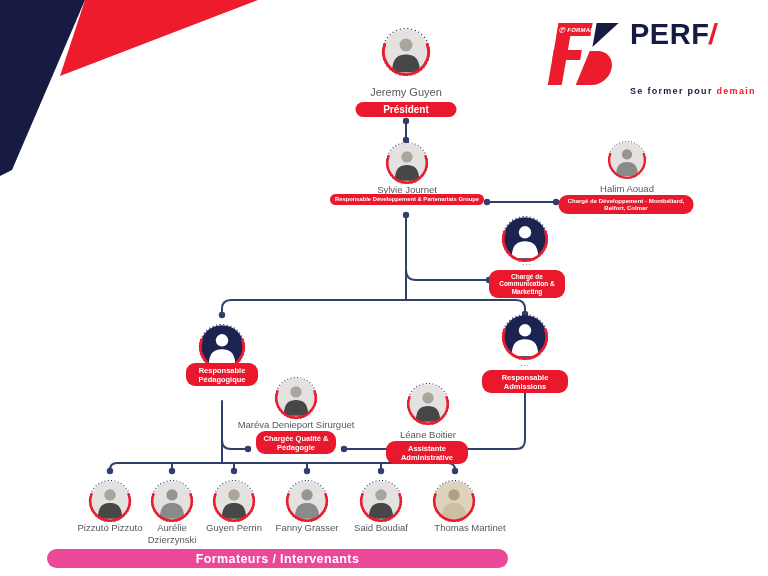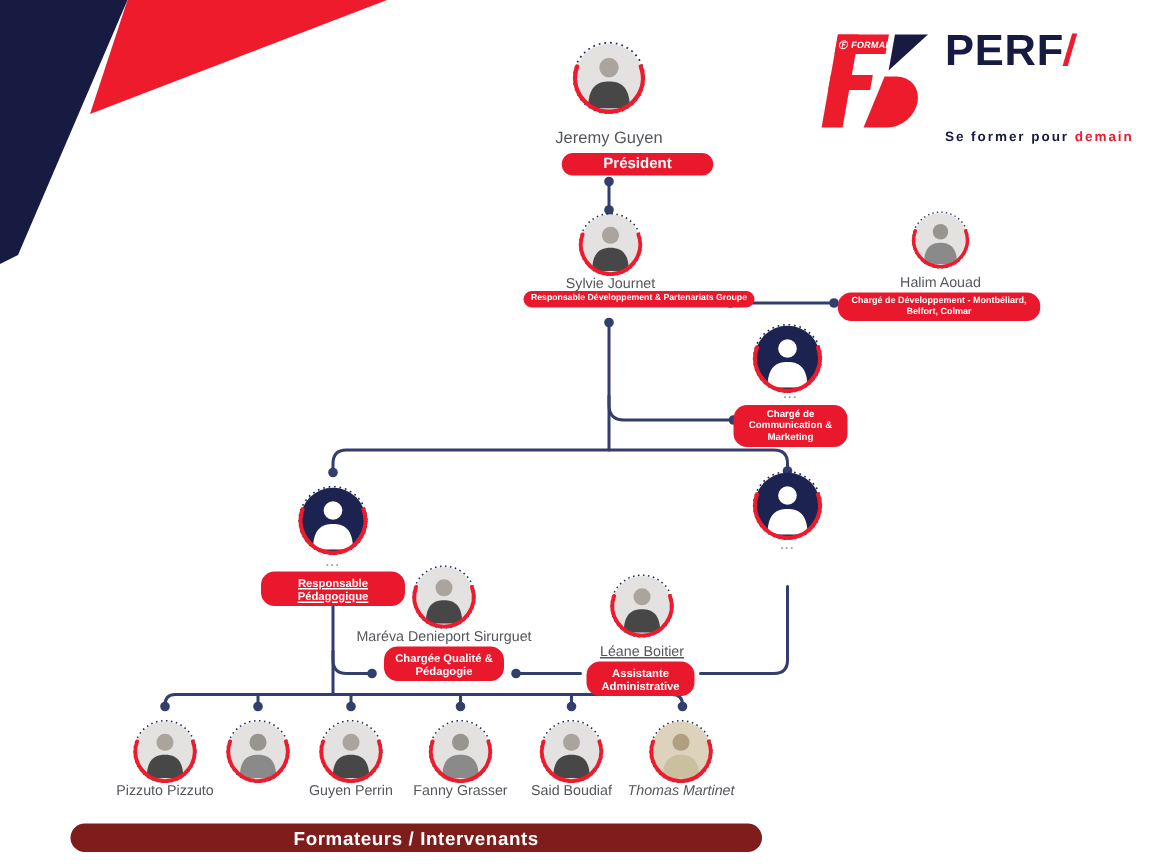--- a/index.html
+++ b/index.html
@@ -36,22 +36,22 @@
   .icon-av .phhead,.icon-av .phbody{fill:#ffffff;}
   
   .cx{transform:translateX(-50%);}
   .name{position:absolute;z-index:2;color:#54575c;text-align:center;font-size:9.5px;white-space:nowrap;}
   .name.wrap{white-space:normal;line-height:1.3;}
   .dots3{position:absolute;z-index:2;color:#9aa0a6;font-size:8px;font-weight:bold;letter-spacing:1px;
          text-align:center;}
   .badge{position:absolute;z-index:2;background:#e9182c;color:#fff;font-weight:bold;text-align:center;
          border-radius:9px;line-height:1.2;padding:2.5px 5px;box-sizing:border-box;
          display:flex;align-items:center;justify-content:center;}
-  .badge.nw{white-space:nowrap;margin-left:19px;}
-  .banner{position:absolute;left:47px;top:549px;width:461px;height:19px;z-index:2;background:#7f1d1d;
+  .badge.nw{white-space:nowrap;}
+  .banner{position:absolute;left:47px;top:549px;width:461px;height:19px;z-index:2;background:#ec4899;
           color:#fff;font-weight:bold;font-size:12.5px;letter-spacing:.4px;border-radius:11px;
           display:flex;align-items:center;justify-content:center;}
 </style>
 </head>
 <body>
 
 <div class="canvas">
 
   <svg width="0" height="0" style="position:absolute">
     <defs>
@@ -180,33 +180,34 @@
     <svg viewBox="0 0 100 100">
         <circle cx="50" cy="50" r="47.5" class="phbg"></circle>
         <g clip-path="url(#avclip)">
           <use href="#sil-head" class="phhead"></use>
           <use href="#sil-body" class="phbody"></use>
         </g>
         <use href="#deco"></use>
       </svg>
   </div>
   <div class="dots3 cx" style="left:222px;top:370px;">...</div>
-  <div class="badge cx" style="left:222px;top:381px;width:96px;font-size:7.5px;text-decoration:underline;">Responsable Pédagogique</div>
+  <div class="badge cx" style="left:222px;top:363px;width:72px;font-size:7.5px;">Responsable Pédagogique</div>
 
   <div class="avatar icon-av" style="left:502px;top:314px;width:46px;height:46px;">
     <svg viewBox="0 0 100 100">
         <circle cx="50" cy="50" r="47.5" class="phbg"></circle>
         <g clip-path="url(#avclip)">
           <use href="#sil-head" class="phhead"></use>
           <use href="#sil-body" class="phbody"></use>
         </g>
         <use href="#deco"></use>
       </svg>
   </div>
   <div class="dots3 cx" style="left:525px;top:359px;">...</div>
+  <div class="badge cx" style="left:525px;top:370px;width:86px;font-size:7.5px;">Responsable Admissions</div>
 
   <div class="avatar" style="left:275px;top:377px;width:42px;height:42px;">
     <svg viewBox="0 0 100 100">
         <circle cx="50" cy="50" r="47.5" class="phbg"></circle>
         <g clip-path="url(#avclip)">
           <use href="#sil-head" class="phhead"></use>
           <use href="#sil-body" class="phbody"></use>
         </g>
         <use href="#deco"></use>
       </svg>
@@ -217,22 +218,22 @@
   <div class="avatar" style="left:407px;top:383px;width:42px;height:42px;">
     <svg viewBox="0 0 100 100">
         <circle cx="50" cy="50" r="47.5" class="phbg"></circle>
         <g clip-path="url(#avclip)">
           <use href="#sil-head" class="phhead"></use>
           <use href="#sil-body" class="phbody"></use>
         </g>
         <use href="#deco"></use>
       </svg>
   </div>
-  <div class="name cx" style="left:428px;top:429px;text-decoration:underline;">Léane Boitier</div>
-  <div class="badge cx" style="left:427px;top:441px;width:72px;font-size:7.5px;">Assistante Administrative</div>
+  <div class="name cx" style="left:428px;top:429px;">Léane Boitier</div>
+  <div class="badge cx" style="left:427px;top:441px;width:82px;font-size:7.5px;">Assistante Administrative</div>
 
   <div class="avatar" style="left:89px;top:480px;width:42px;height:42px;">
     <svg viewBox="0 0 100 100">
         <circle cx="50" cy="50" r="47.5" class="phbg"></circle>
         <g clip-path="url(#avclip)">
           <use href="#sil-head" class="phhead"></use>
           <use href="#sil-body" class="phbody"></use>
         </g>
         <use href="#deco"></use>
       </svg>
@@ -282,20 +283,21 @@
         <circle cx="50" cy="50" r="47.5" class="phbg"></circle>
         <g clip-path="url(#avclip)">
           <use href="#sil-head" class="phhead"></use>
           <use href="#sil-body" class="phbody"></use>
         </g>
         <use href="#deco"></use>
       </svg>
   </div>
 
   <div class="name wrap" style="left:70px;top:522px;width:80px;">Pizzuto Pizzuto</div>
+  <div class="name wrap" style="left:132px;top:522px;width:80px;">Aurélie Dzierzynski</div>
   <div class="name wrap" style="left:194px;top:522px;width:80px;">Guyen Perrin</div>
   <div class="name wrap" style="left:267px;top:522px;width:80px;">Fanny Grasser</div>
   <div class="name wrap" style="left:341px;top:522px;width:80px;">Said Boudiaf</div>
-  <div class="name wrap" style="left:414px;top:522px;width:80px;font-style:italic;">Thomas Martinet</div>
+  <div class="name wrap" style="left:430px;top:522px;width:80px;">Thomas Martinet</div>
 
   <div class="banner">Formateurs / Intervenants</div>
 
 </div>
 
 </body></html>

